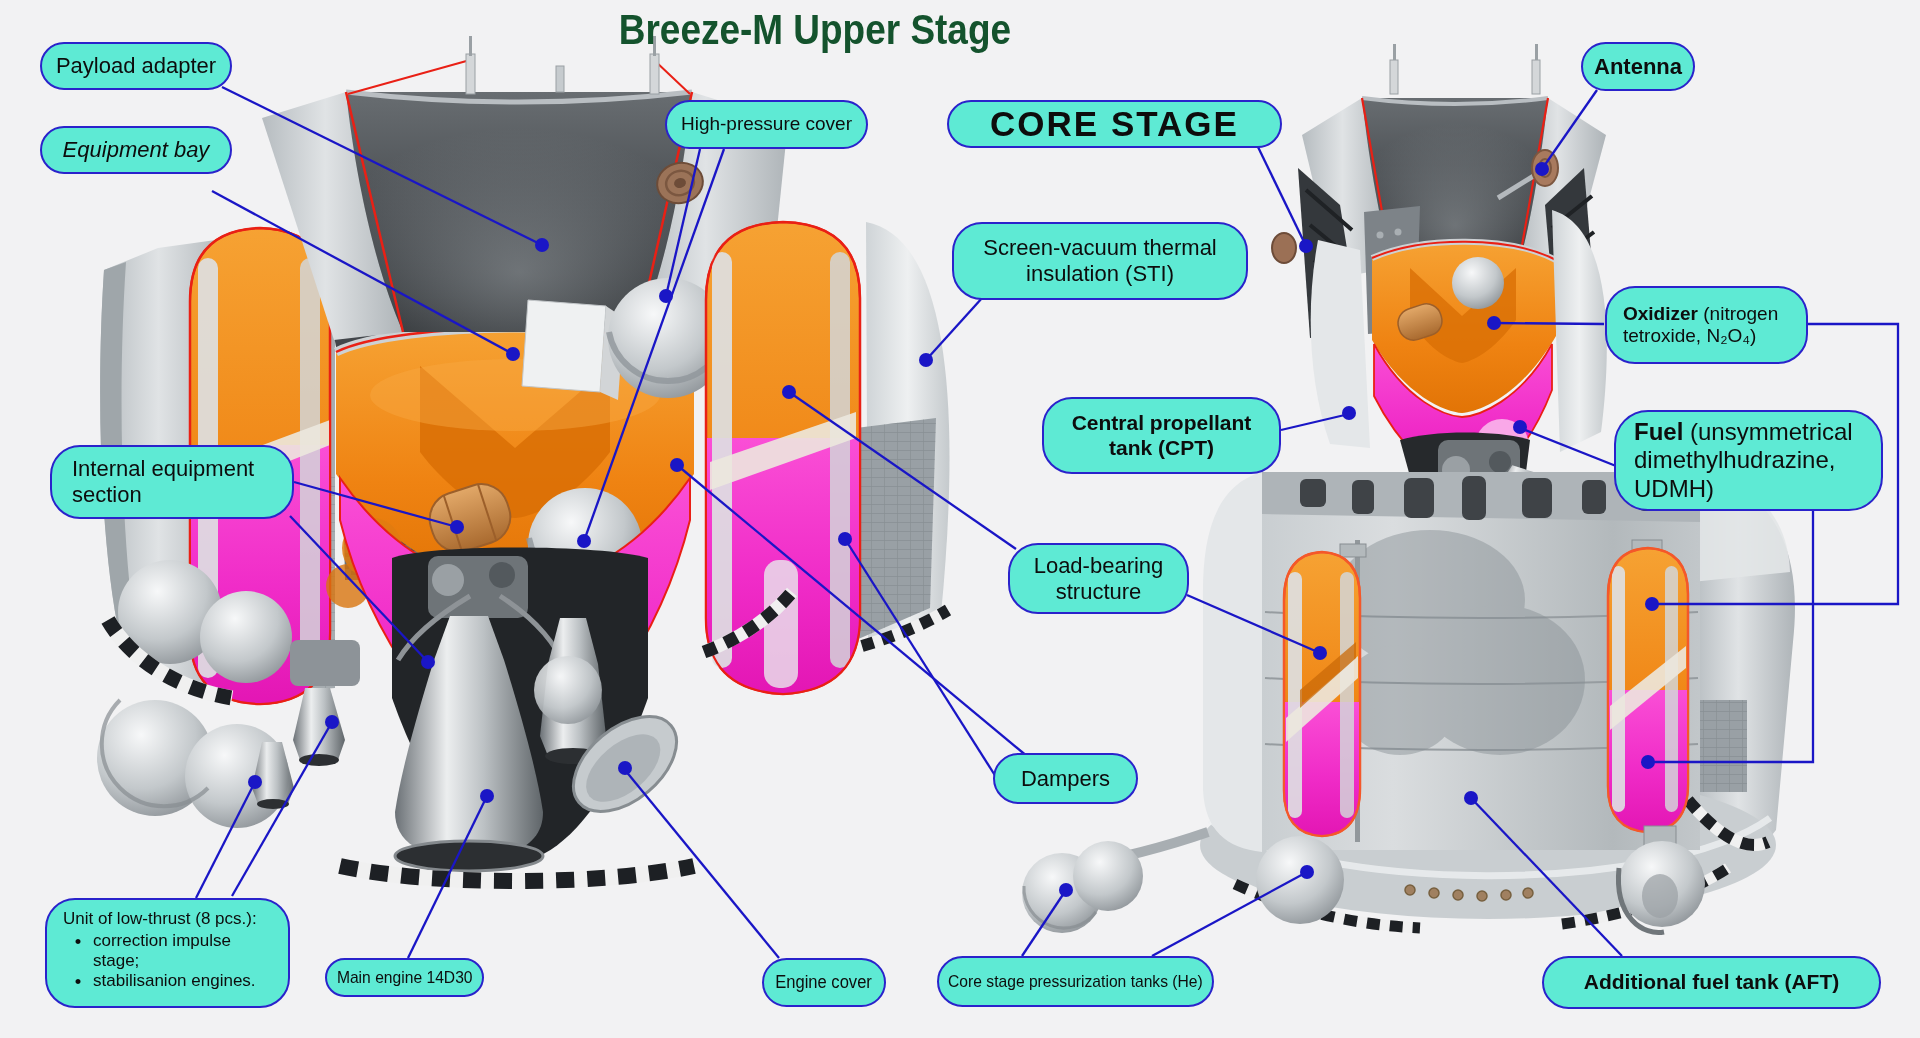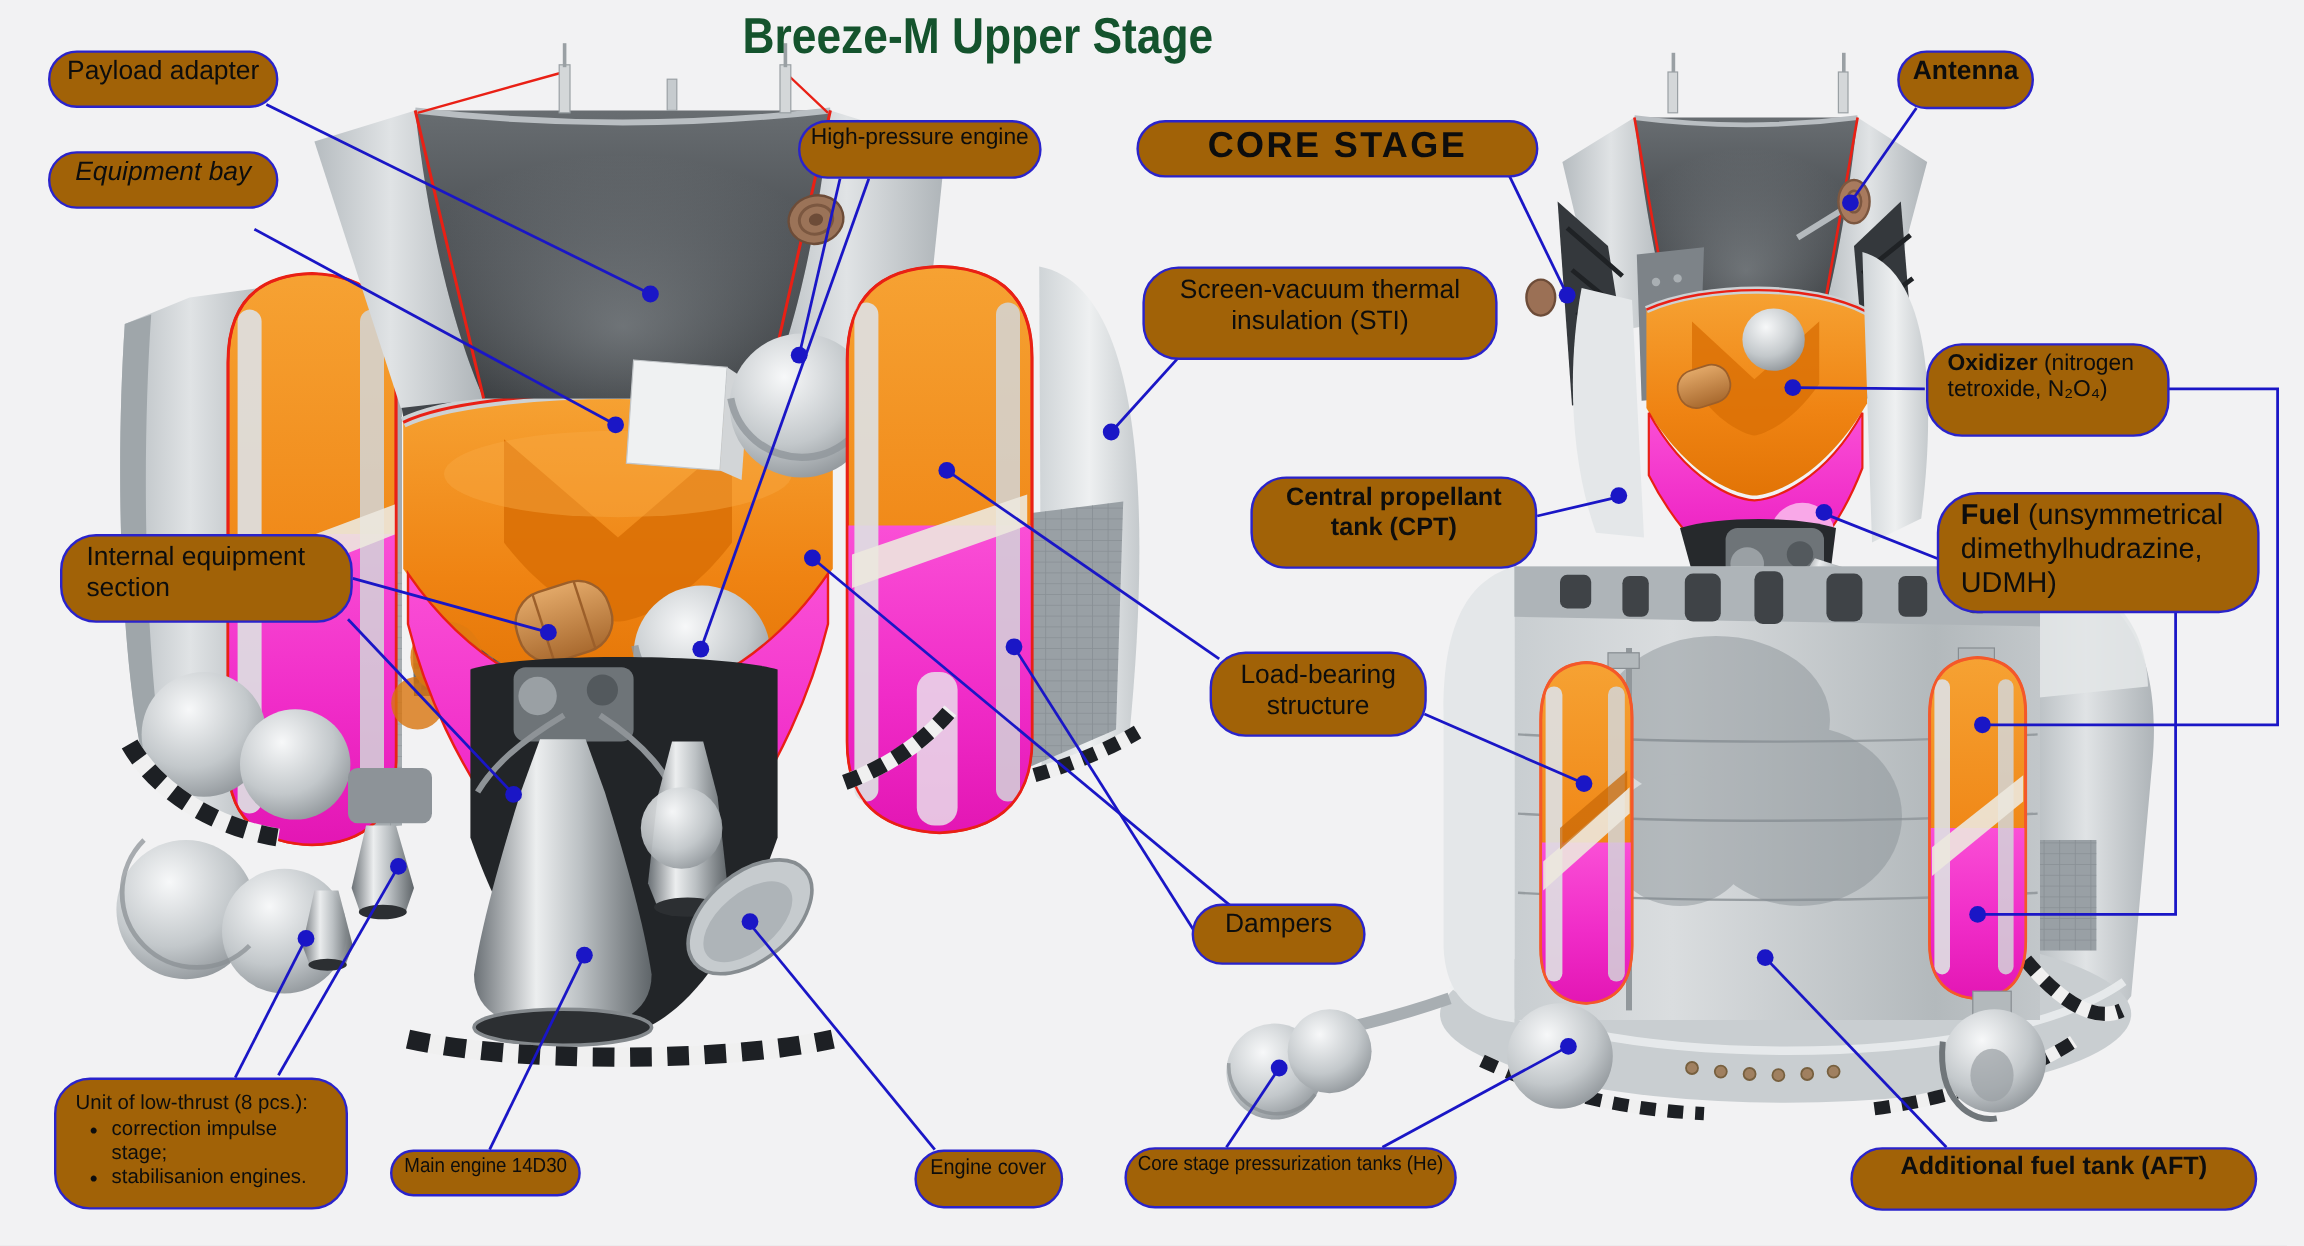--- a/index.html
+++ b/index.html
@@ -2,28 +2,28 @@
 <html><head>
 <meta charset="utf-8">
 <style>
   html,body{margin:0;padding:0;background:#e8e8ea;}
   .stage{position:relative;width:1920px;height:1038px;background:#f2f2f3;overflow:hidden;
          font-family:"Liberation Sans","DejaVu Sans",sans-serif;}
   .stage>svg{position:absolute;left:0;top:0;}
   .title{position:absolute;left:515px;top:6px;width:600px;text-align:center;
          font-size:42px;font-weight:bold;color:#14532d;letter-spacing:0px;}
   .title .tx{display:inline-block;transform:scaleX(.88);transform-origin:center;}
-  .lb{position:absolute;background:#a16207;border:2px solid #2a23cb;border-radius:28px;
-      color:#0d0d0d;display:flex;align-items:flex-start;justify-content:center;text-align:center;
+  .lb{position:absolute;background:#5eead4;border:2px solid #2a23cb;border-radius:28px;
+      color:#0d0d0d;display:flex;align-items:center;justify-content:center;text-align:center;
       font-size:22px;line-height:1.17;box-sizing:border-box;padding:2px 10px;}
   .lb.left{justify-content:flex-start;text-align:left;}
   .lb.bold{font-weight:bold;}
   .r30{border-radius:30px}.r34{border-radius:34px}
   .f17{font-size:17px}.f18{font-size:18px}.f19{font-size:19px}.f20{font-size:24px}
-  .f21{font-size:21px}.f27{font-size:30px;letter-spacing:2px}
+  .f21{font-size:21px}.f27{font-size:35px;letter-spacing:2px}
   .cond .tx{display:inline-block;transform:scaleX(.92);transform-origin:center;white-space:nowrap;}
   .nw{white-space:nowrap;}
   .lt-box{display:block;padding:9px 12px 6px 16px;}
   .lt-title{margin-bottom:2px;}
   .lt-row{display:flex;align-items:flex-start;}
   .blt{width:30px;text-align:center;flex:none;}
   .blt::before{content:"\2022";font-size:1.1em;}
 </style>
 </head>
 <body>
@@ -463,21 +463,21 @@
 
 <div class="lb" style="left:40px;top:42px;width:192px;height:48px;">
       <span class="nw">Payload adapter</span>
     </div>
 
 <div class="lb" style="left:40px;top:126px;width:192px;height:48px;font-style:italic;">
       <span class="nw">Equipment bay</span>
     </div>
 
 <div class="lb f19" style="left:665px;top:100px;width:203px;height:49px;">
-      <span class="nw">High-pressure engine</span>
+      <span class="nw">High-pressure cover</span>
     </div>
 
 <div class="lb bold f27" style="left:947px;top:100px;width:335px;height:48px;">
       <span class="nw">CORE STAGE</span>
     </div>
 
 <div class="lb" style="left:1581px;top:42px;width:114px;height:49px;font-weight:bold;">
       <span class="nw">Antenna</span>
     </div>
 

